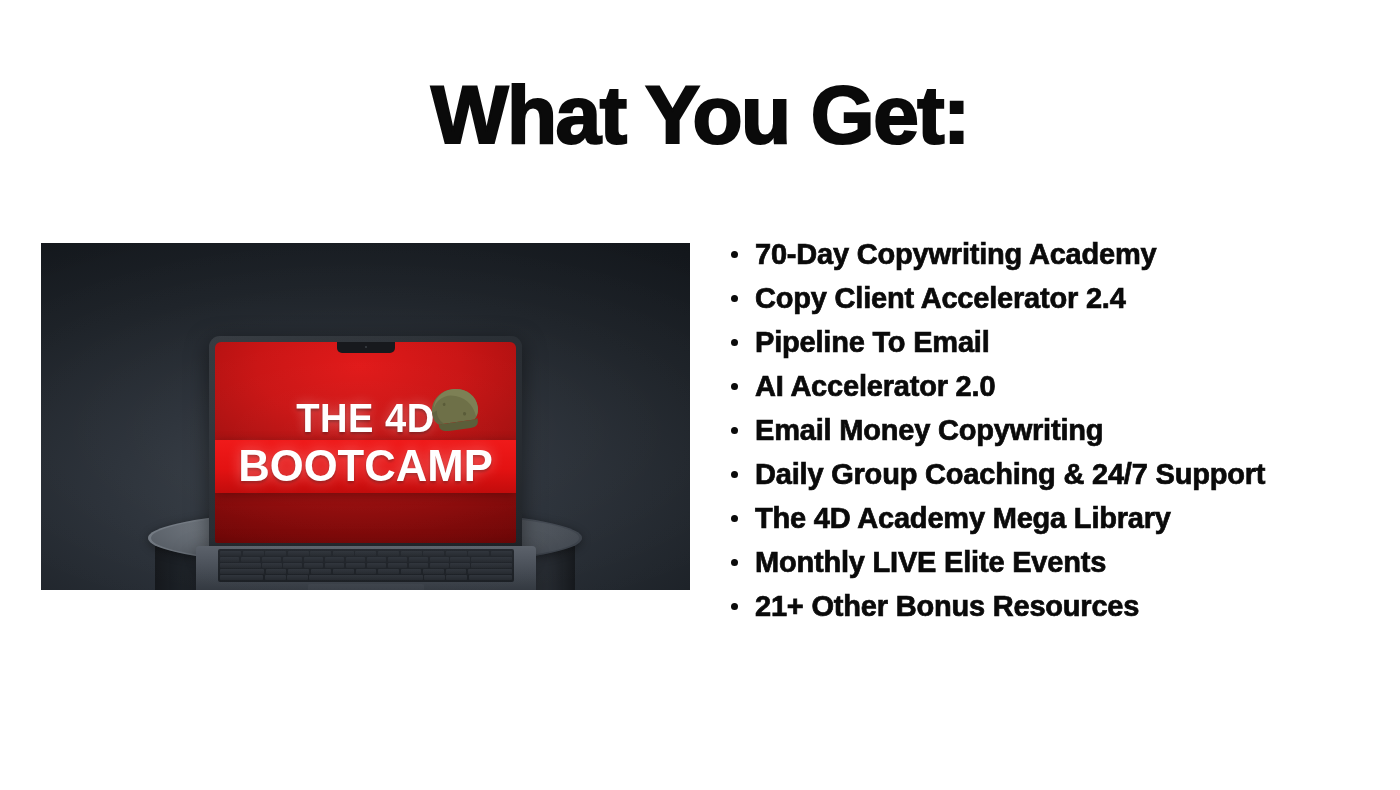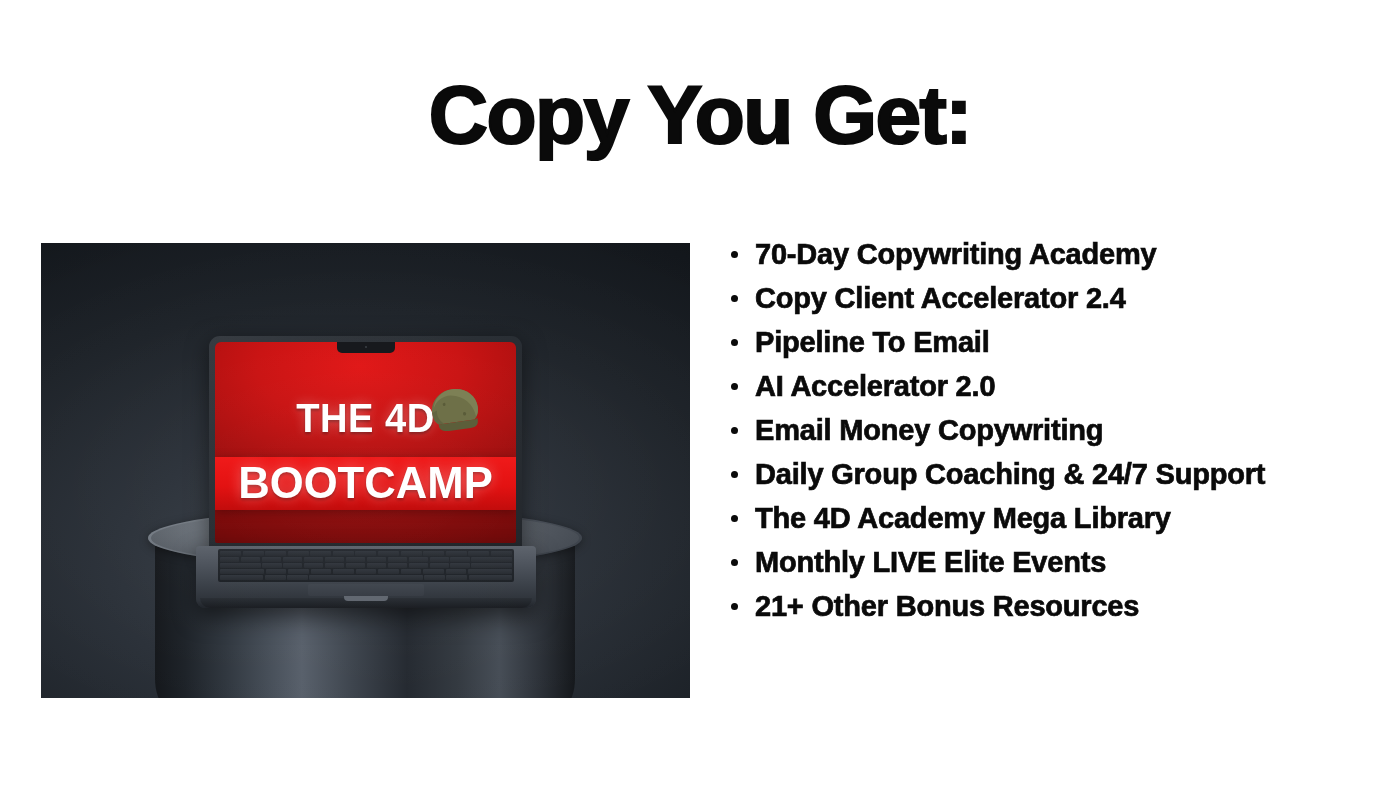--- a/index.html
+++ b/index.html
@@ -39,21 +39,21 @@
     -webkit-text-stroke: 2.2px #0a0a0a;
     white-space: nowrap;
   }
 
   
   .mockup {
     position: absolute;
     left: 41px;
     top: 243px;
     width: 649px;
-    height: 455px;
+    height: 347px;
     overflow: hidden;
     background:
       radial-gradient(120% 105% at 44% 72%, #3a4149 0%, #2a3038 28%, #1d2228 55%, #14181d 80%, #101318 100%);
   }
   .mockup-vignette {
     position: absolute;
     inset: 0;
     background:
       radial-gradient(150% 120% at 50% 55%, rgba(255,255,255,0.045) 0%, rgba(0,0,0,0) 48%, rgba(0,0,0,0.40) 100%);
     pointer-events: none;
@@ -157,21 +157,21 @@
     font-weight: 700;
     color: #ffffff;
     letter-spacing: 0.5px;
     line-height: 0.95;
     transform: scaleX(0.93);
     text-shadow: 0 0 12px rgba(255,255,255,0.30), 0 2px 3px rgba(0,0,0,0.35);
     white-space: nowrap;
   }
   .art-band {
     position: relative;
-    margin-top: 19px;
+    margin-top: 2px;
     background: linear-gradient(180deg, #f01a1a 0%, #e31212 55%, #c20c0c 100%);
     padding: 3px 0 5px 0;
     box-shadow: 0 2px 10px rgba(0,0,0,0.30);
   }
   .art-line2 {
     font-family: "Liberation Sans Narrow", "Liberation Sans", sans-serif;
     font-size: 45px;
     font-weight: 700;
     color: #ffffff;
     letter-spacing: 0px;
@@ -289,21 +289,21 @@
     height: 7px;
     border-radius: 50%;
     background: #0a0a0a;
   }
 </style>
 </head>
 <body>
 
 <div class="slide">
 
-  <div class="title">Copy You Get:</div>
+  <div class="title">What You Get:</div>
 
   <div class="mockup">
 
     <div class="pedestal"></div>
     <div class="pedestal-top"></div>
     <div class="pedestal-top-inner"></div>
 
     <div class="laptop">
 
       <div class="lid">

